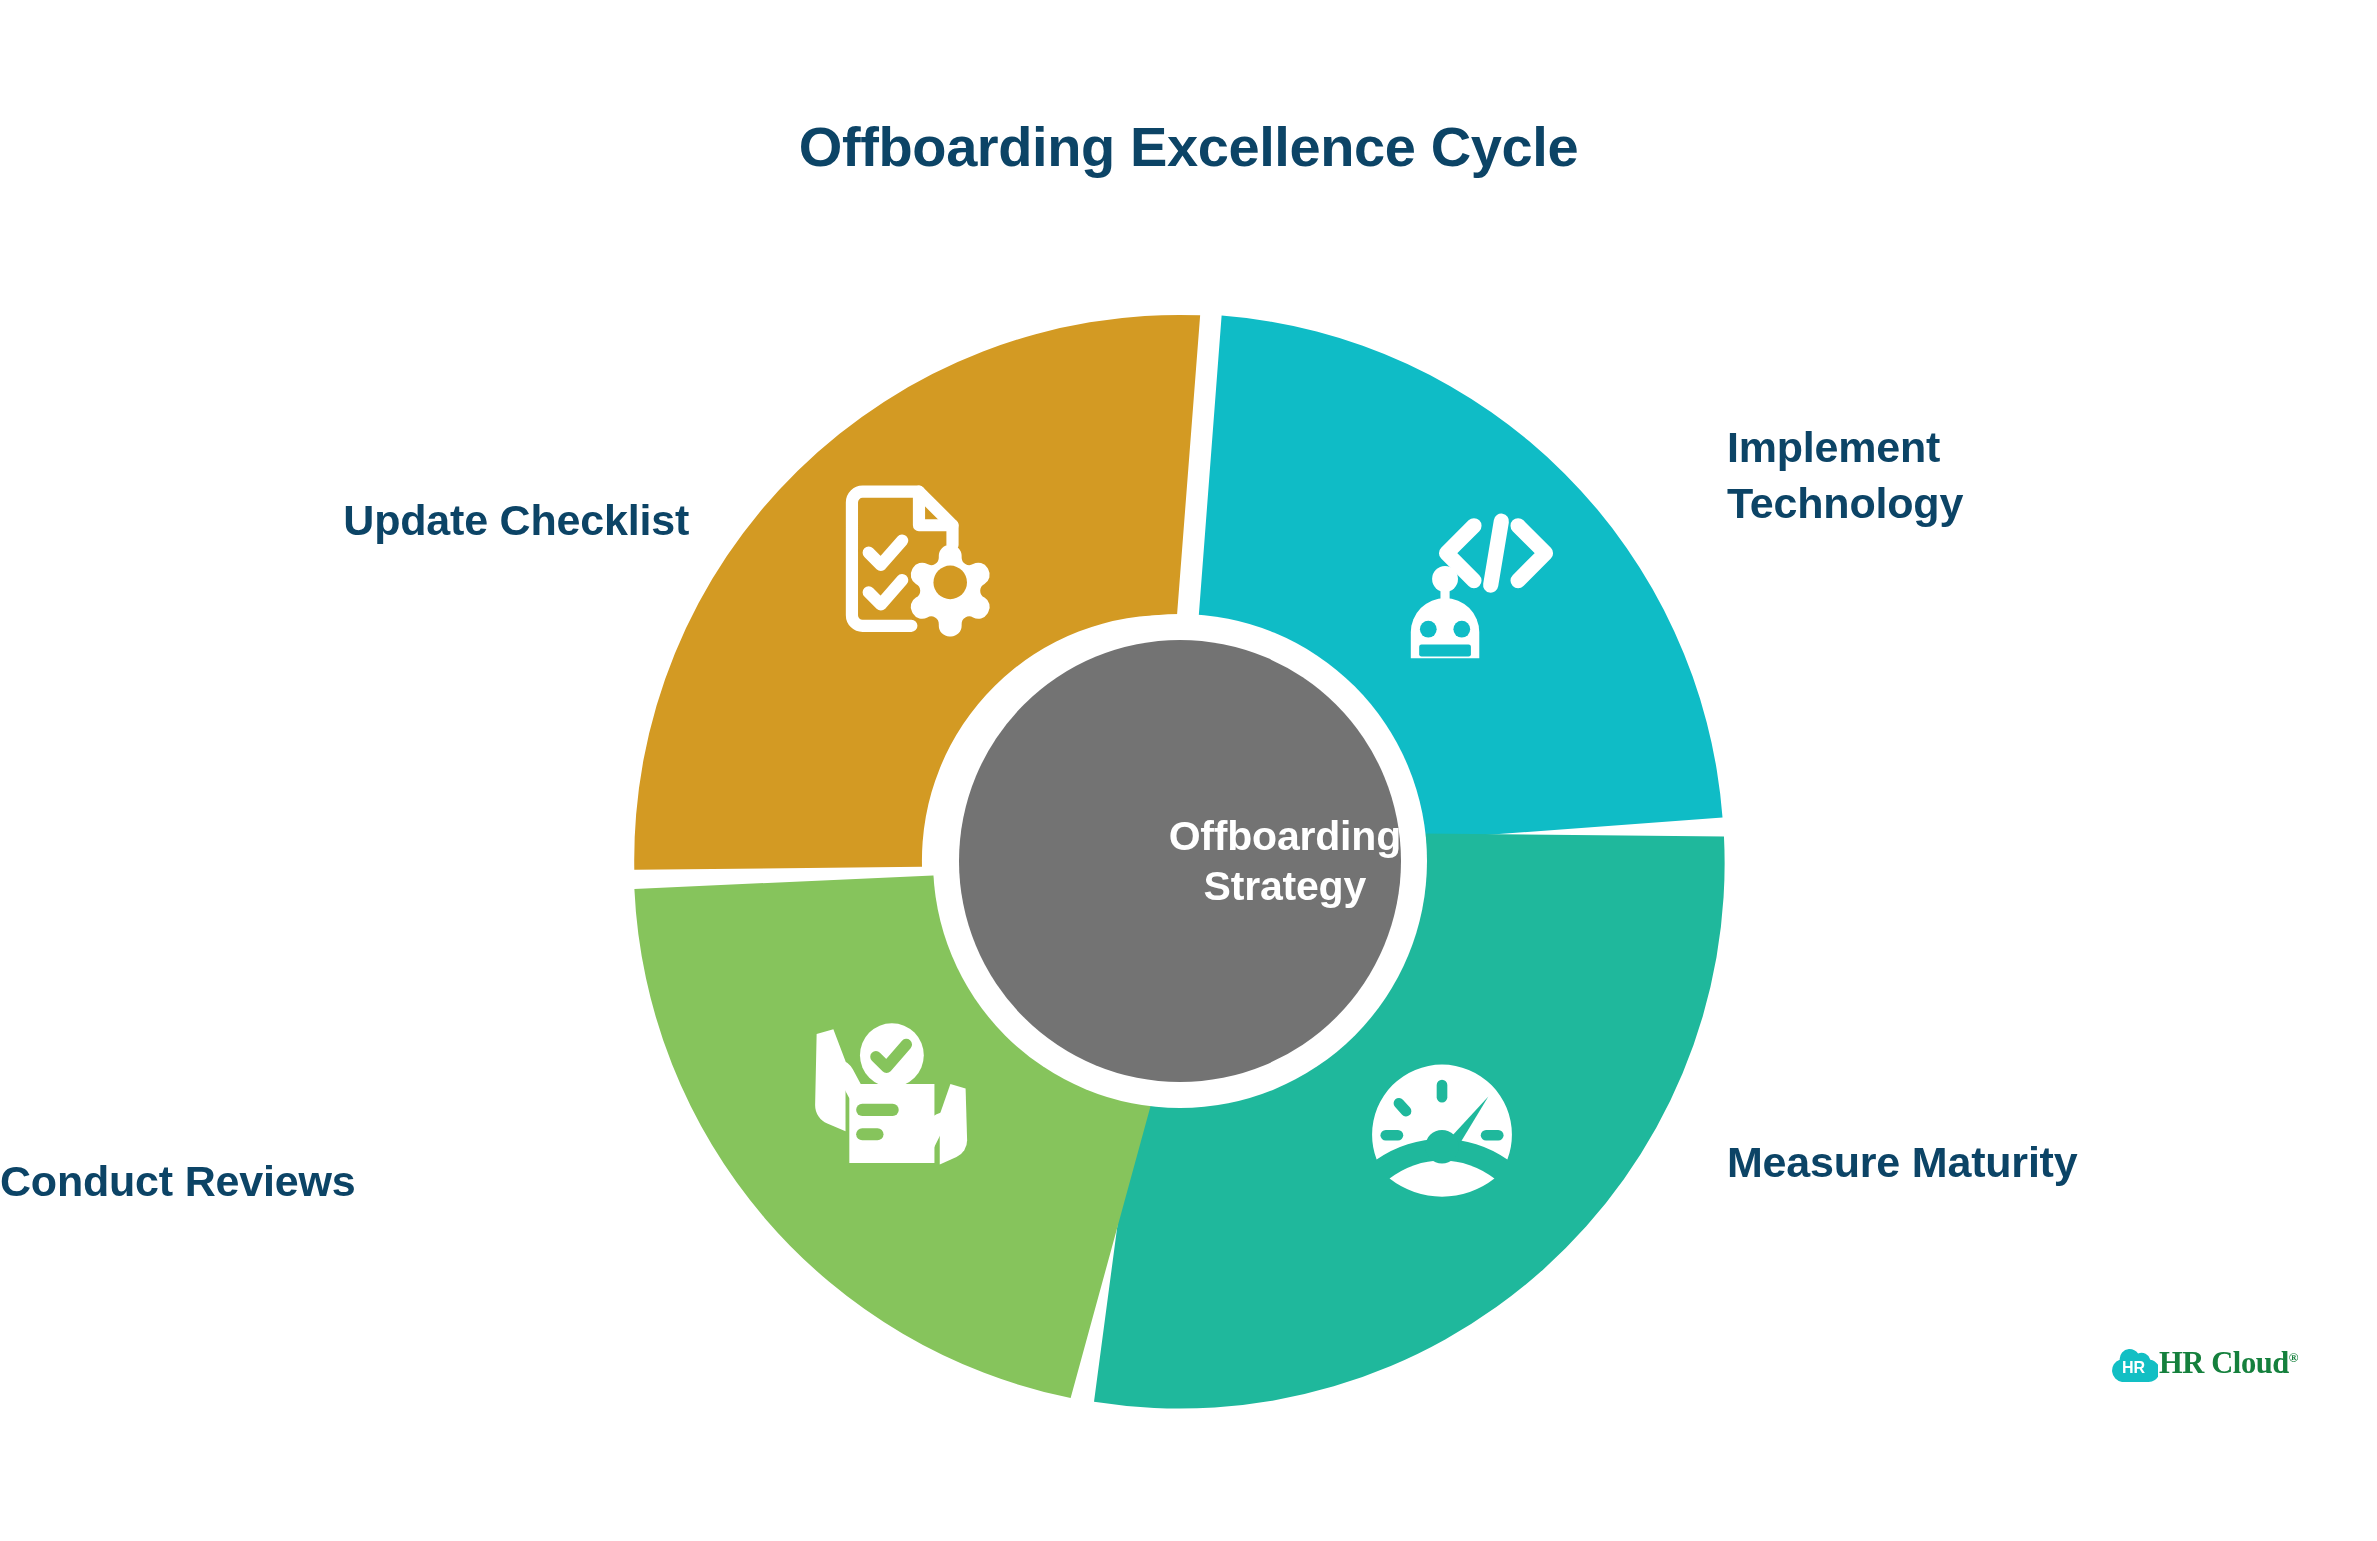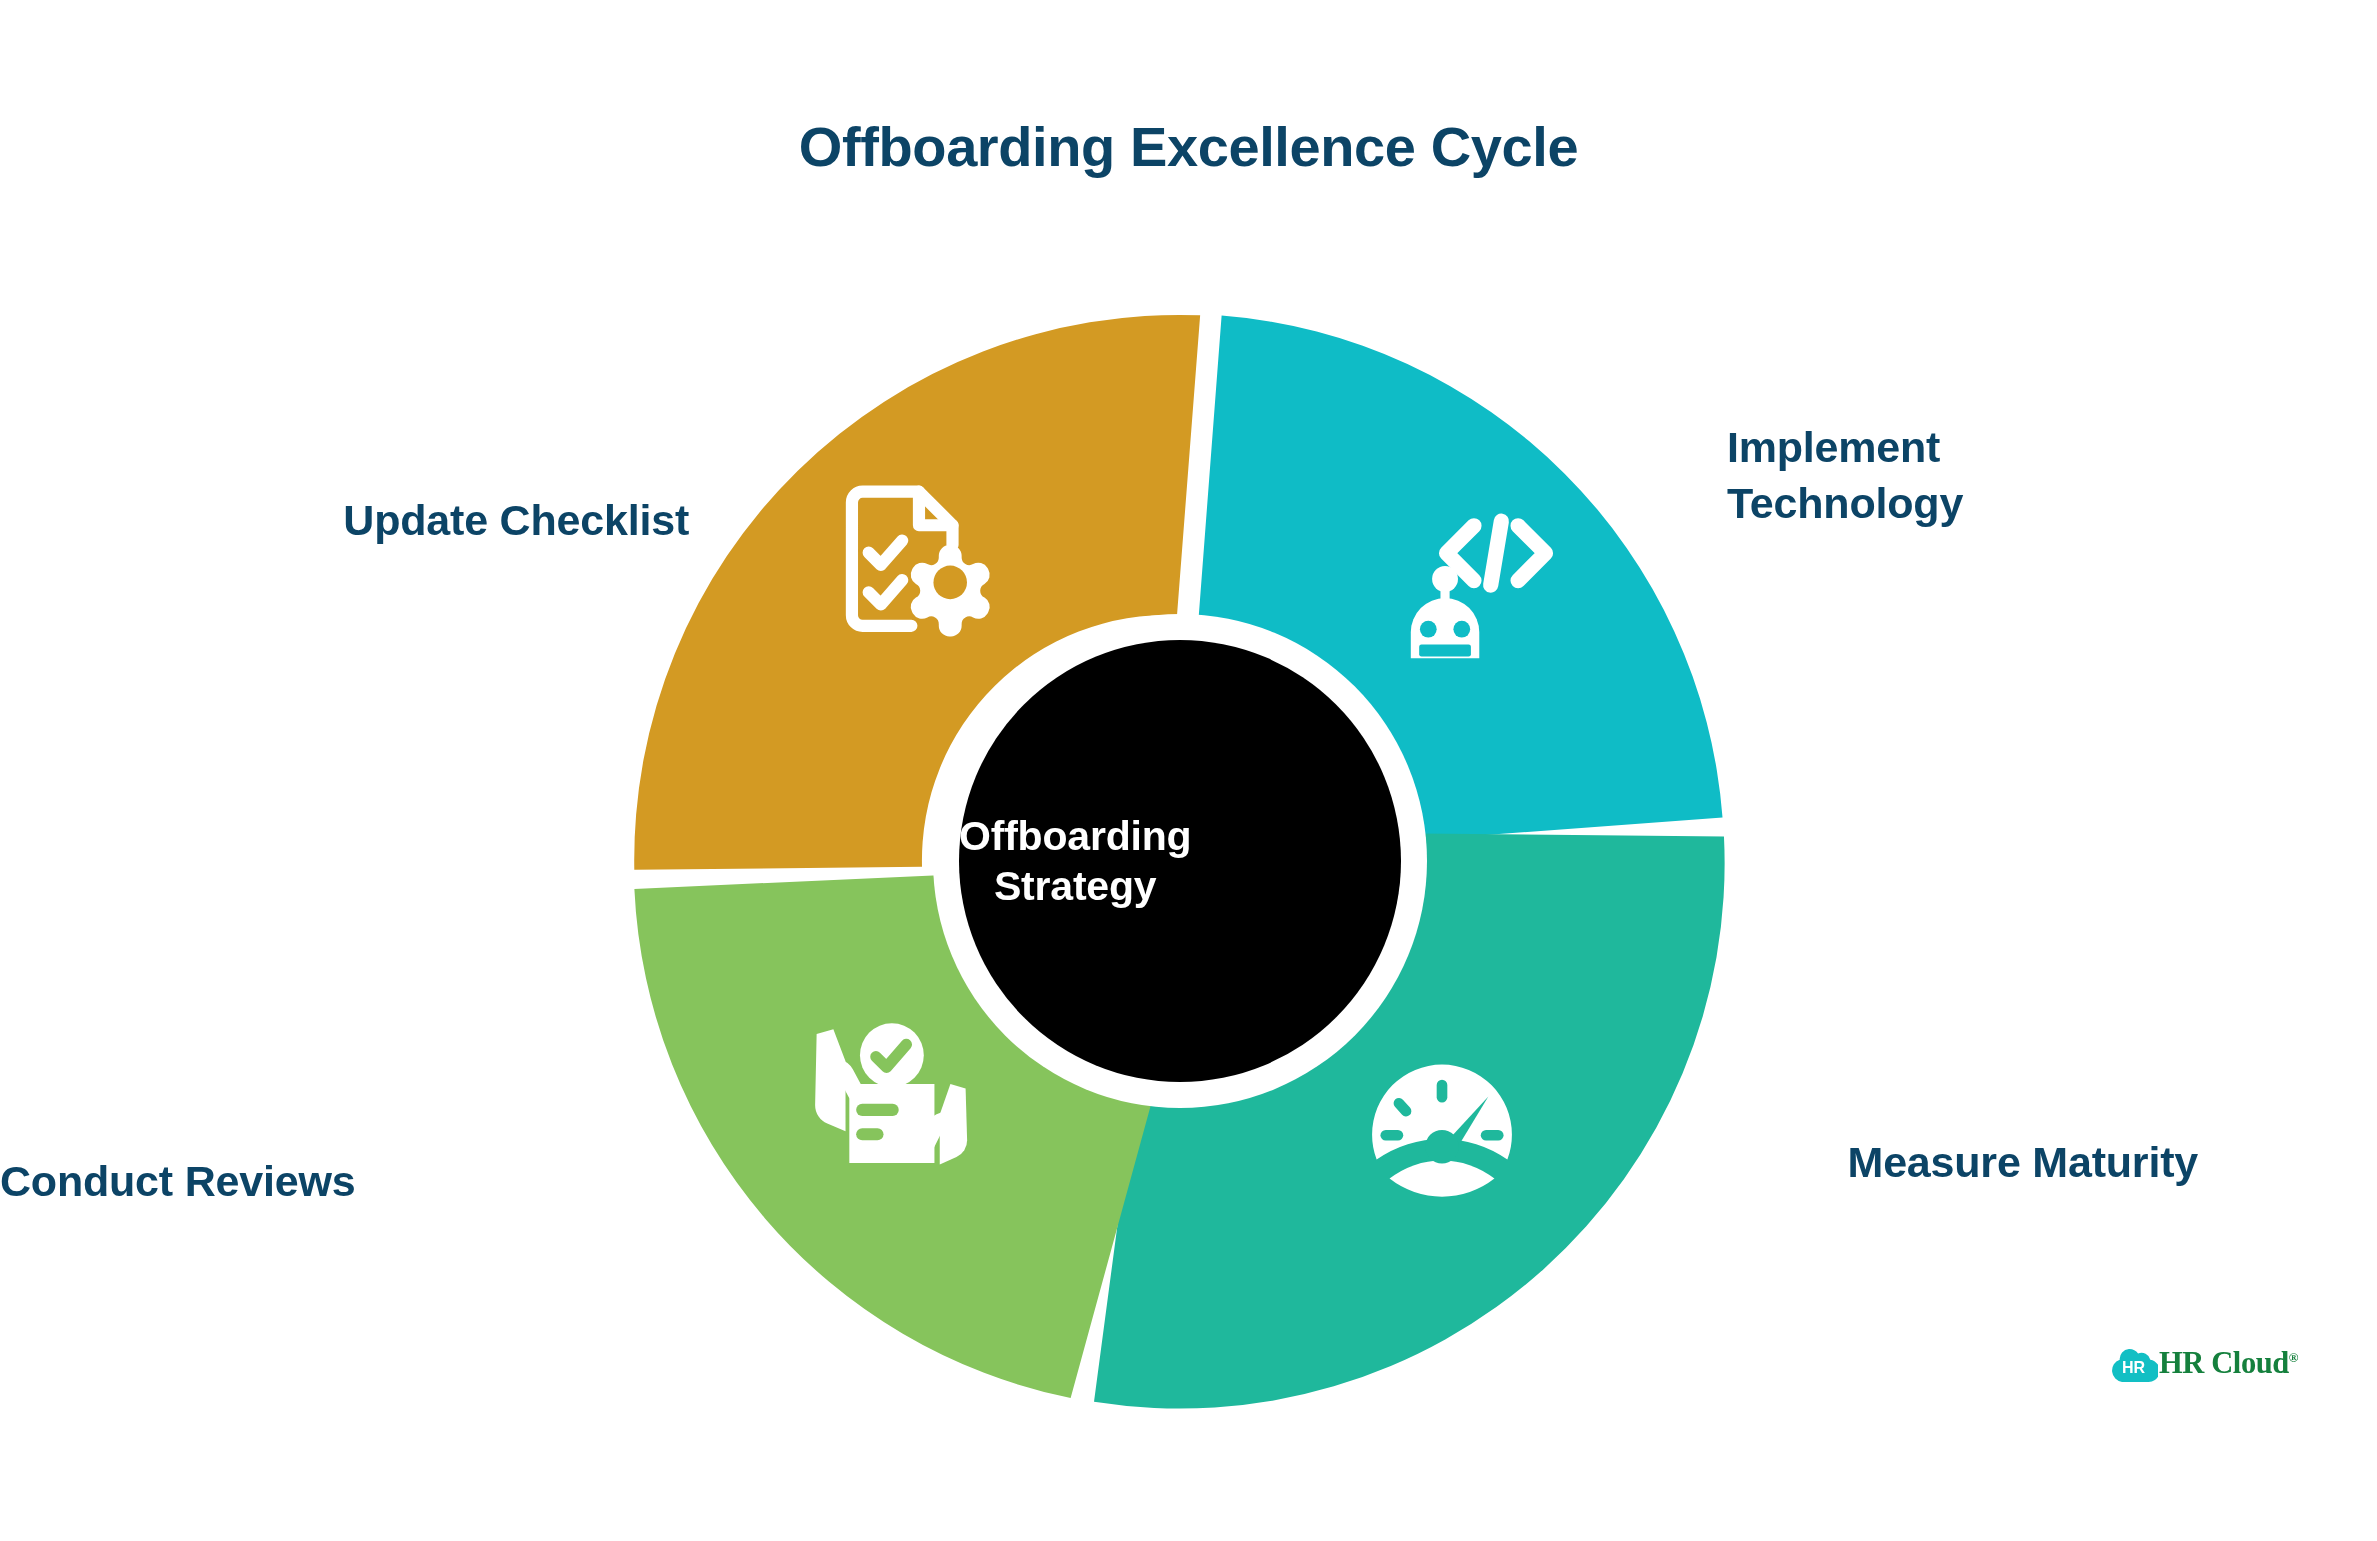--- a/index.html
+++ b/index.html
@@ -56,25 +56,25 @@
   }
 
   
   #hub {
     position: absolute;
     left: 959px;
     top: 640px;
     width: 442px;
     height: 442px;
     border-radius: 50%;
-    background: #000000;
+    background: #737373;
     box-shadow: 0 0 0 26px #ffffff;
     display: flex;
     align-items: center;
-    justify-content: flex-start;
+    justify-content: flex-end;
     text-align: center;
   }
   #hub-text {
     color: #ffffff;
     font-size: 41px;
     font-weight: 700;
     line-height: 1.22;
     letter-spacing: -0.2px;
     font-family: "Liberation Sans", sans-serif;
   }
@@ -111,24 +111,24 @@
     top: 1154px;
     text-align: left;
   }
   #label-implement-technology {
     left: 1727px;
     top: 420px;
     width: 457px;
     text-align: left;
   }
   #label-measure-maturity {
-    left: 1680px;
+    left: 1727px;
     top: 1135px;
     width: 518px;
-    text-align: right;
+    text-align: left;
   }
 
   
   #hr-cloud-logo {
     position: absolute;
     left: 2109px;
     top: 1342px;
     display: flex;
     align-items: center;
     gap: 1px;

